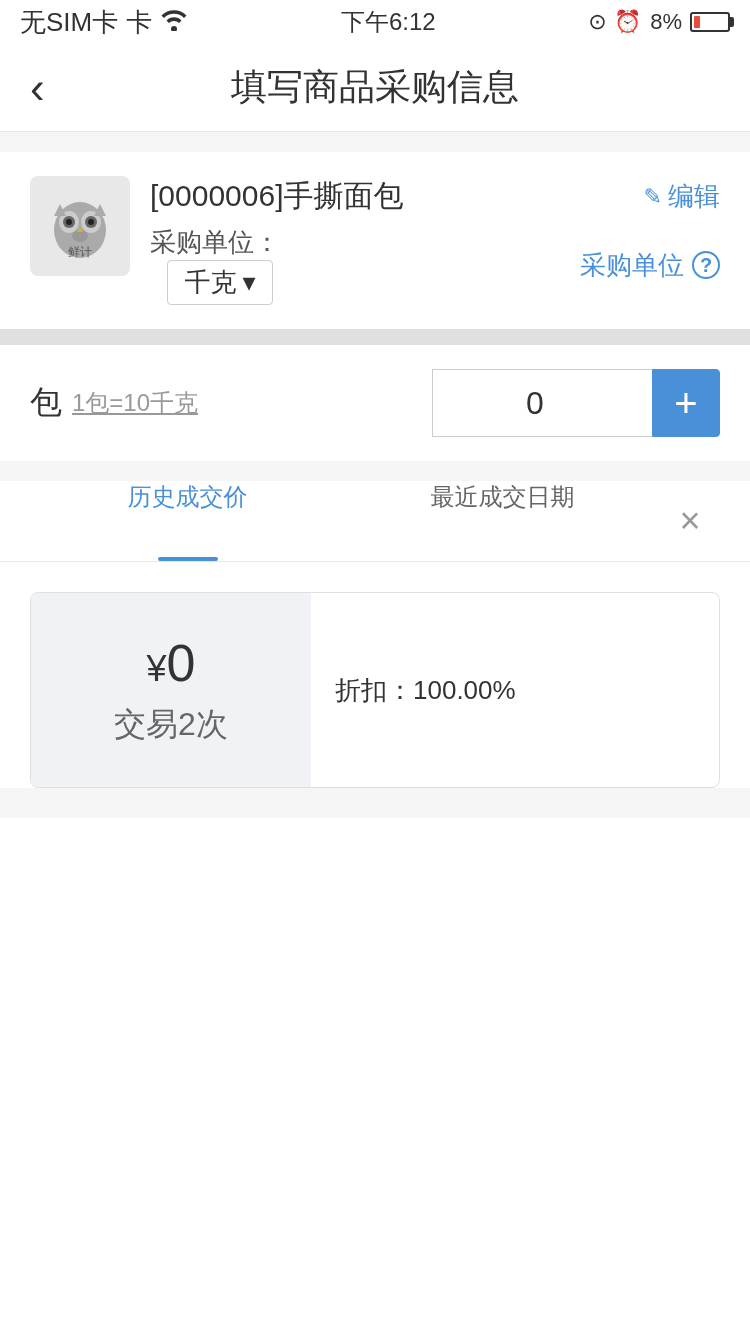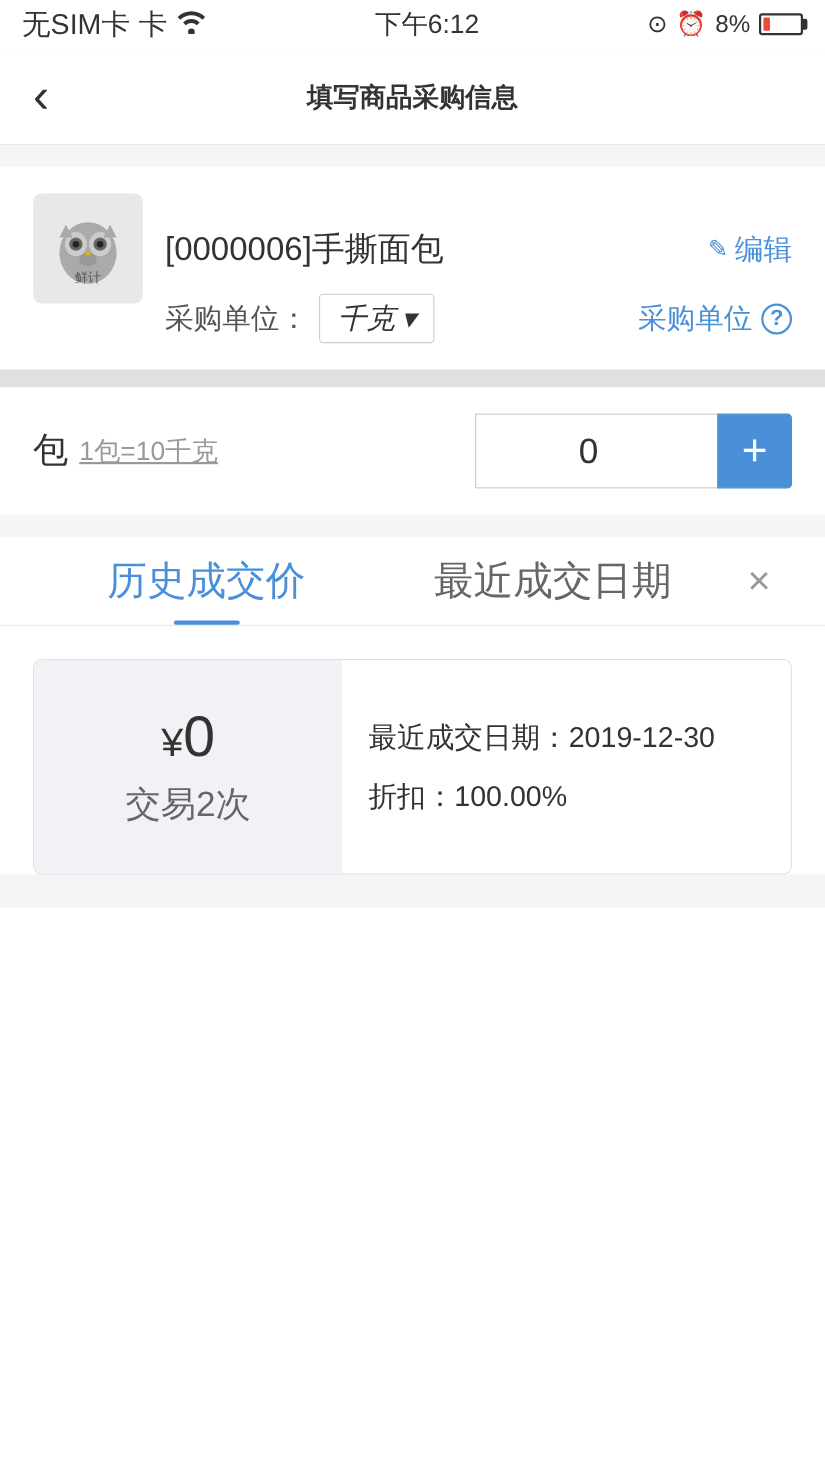--- a/index.html
+++ b/index.html
@@ -88,22 +88,22 @@
       padding: 0 20px;
     }
     .nav-back {
       position: absolute;
       left: 30px;
       font-size: 36px;
       color: #333;
       cursor: pointer;
     }
     .nav-title {
-      font-size: 24px;
-      font-weight: 700;
+      font-size: 36px;
+      font-weight: 400;
       color: #333;
     }
 
     
     .product-card {
       width: 750px;
       background: #fff;
       padding: 24px 30px;
       margin-top: 20px;
       display: flex;
@@ -124,22 +124,21 @@
       overflow: hidden;
     }
     .product-owl {
       width: 80px;
       height: 80px;
     }
     .product-info {
       flex: 1;
       display: flex;
       flex-direction: column;
-      gap: 20px;
-      margin-top: 30px;
+      gap: 8px;
     }
     .product-header {
       display: flex;
       justify-content: space-between;
       align-items: center;
     }
     .product-name {
       font-size: 30px;
       color: #333;
       font-weight: 500;
@@ -160,21 +159,20 @@
       border: 1px solid #ccc;
       border-radius: 4px;
       padding: 4px 16px;
       font-size: 26px;
       color: #333;
       background: #fff;
       display: inline-flex;
       align-items: center;
       gap: 6px;
       margin-left: 10px;
-      font-style: italic;
     }
     .price-ref {
       font-size: 26px;
       color: #4a90d9;
       display: flex;
       align-items: center;
       gap: 8px;
     }
     .price-ref-icon {
       width: 28px;
@@ -258,23 +256,23 @@
       display: flex;
       align-items: center;
       border-bottom: 1px solid #e8e8e8;
       padding: 0 30px;
       position: relative;
     }
     .tab-item {
       flex: 1;
       height: 80px;
       display: flex;
-      align-items: center;
-      justify-content: center;
-      font-size: 36px;
+      align-items: flex-start;
+      justify-content: center;
+      font-size: 24px;
       color: #666;
       cursor: pointer;
       position: relative;
     }
     .tab-item.active {
       color: #4a90d9;
       font-weight: 500;
     }
     .tab-item.active::after {
       content: '';
@@ -406,21 +404,21 @@
   </div>
   <div class="product-info">
     <div class="product-header">
       <div class="product-name">[0000006]手撕面包</div>
       <div class="edit-link">
         <span style="font-size:22px;">✎</span>
         <span>编辑</span>
       </div>
     </div>
     <div class="product-unit-row">
-      <div style="display:flex; align-items:center;">
+      <div style="display:flex; align-items:center;flex-direction:column;">
         <span style="font-size:26px; color:#555;">采购单位：</span>
         <div class="unit-select">
           <span>千克</span>
           <span>▾</span>
         </div>
       </div>
       <div class="price-ref">
         <span>采购单位</span>
         <span class="price-ref-icon">
           <span>?</span>
@@ -460,22 +458,19 @@
 
   <div class="history-card">
     <div class="history-left">
       <div class="history-price">
         <span class="yen">¥</span><span>0</span>
       </div>
       <div class="history-trades">交易2次</div>
     </div>
     <div class="history-right">
       <div class="history-detail-row">
-        <span>最近成交日期：</span><span>2019-12-30</span>
-      </div>
-      <div class="history-detail-row">
         <span>折扣：</span><span>100.00%</span>
       </div>
     </div>
   </div>
 </div>
 
 <div class="white-bg"></div>
 
 </body></html>

